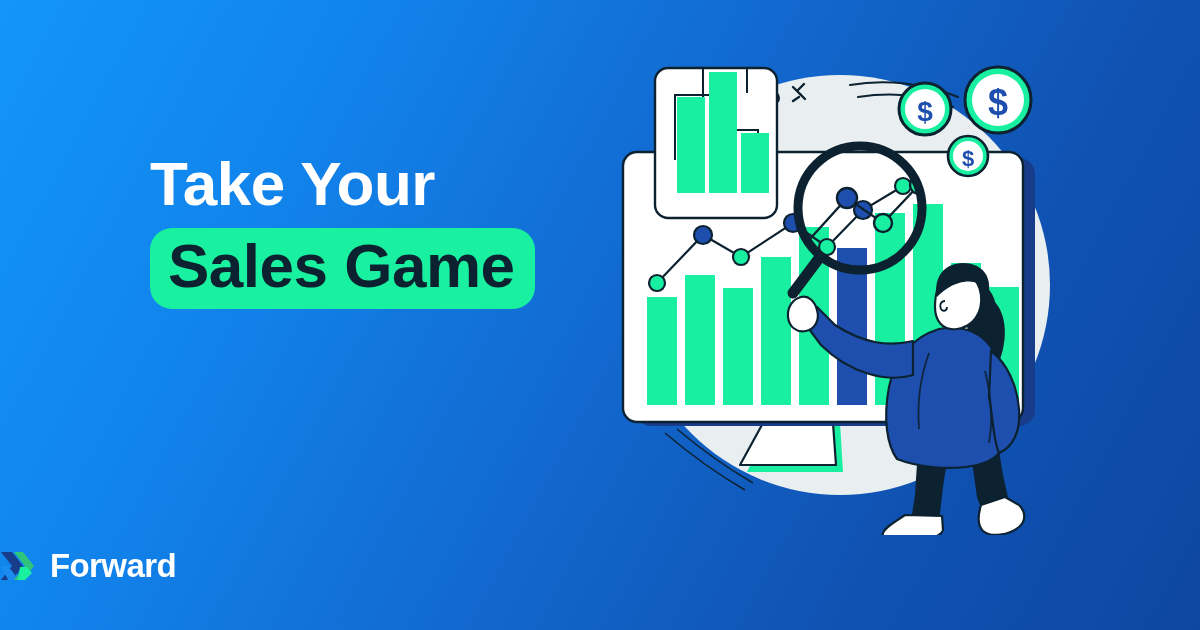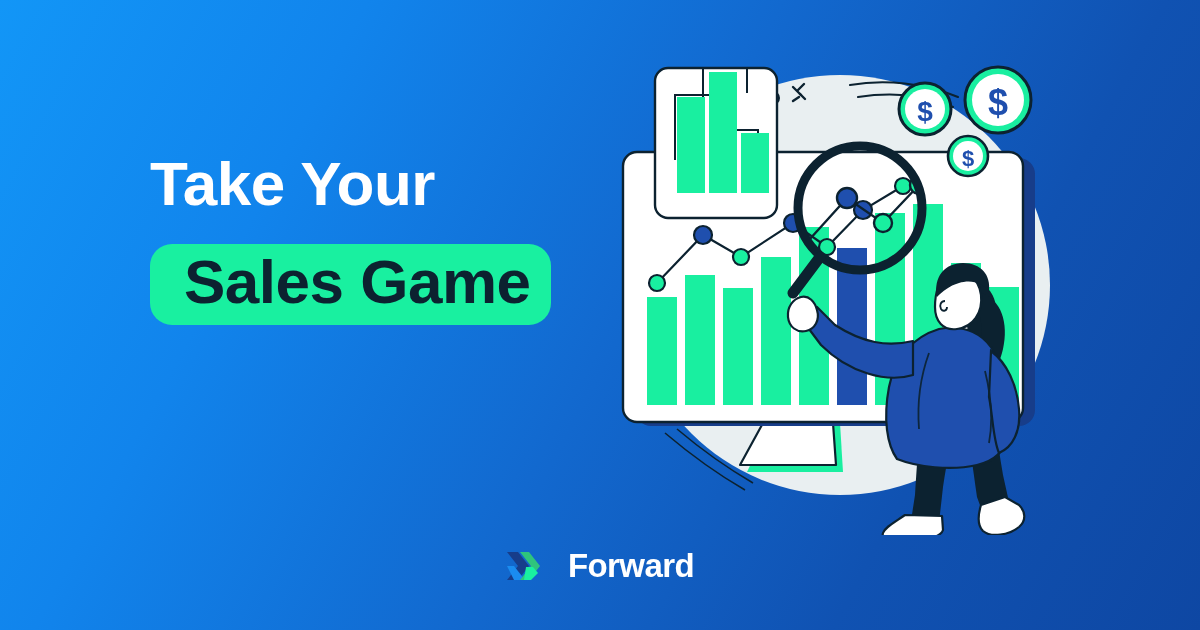--- a/index.html
+++ b/index.html
@@ -22,43 +22,42 @@
     width:520px;
   }
   .line {
     font-size:62px;
     line-height:1.03;
     font-weight:bold;
     letter-spacing:-0.5px;
     color:#FFFFFF;
     white-space:nowrap;
   }
-  .line.l1 { margin-bottom:28px; }
+  .line.l1 { margin-bottom:12px; }
   .pill-wrap { display:block; margin-bottom:12px; }
   .pill {
     display:inline-block;
     background:#19F0A0;
     color:#0C2230;
     border-radius:22px;
-    padding:6px 20px 11px 34px;
+    padding:6px 20px 11px 18px;
     font-size:62px;
     line-height:1.03;
     font-weight:bold;
     letter-spacing:-0.5px;
     white-space:nowrap;
   }
 
   
   #logo {
     position:absolute;
     left:0; right:0; bottom:48px;
     display:flex;
     align-items:center;
-    justify-content:center;
-    gap:24px;
+    gap:12px;
   }
   #logo-mark { width:38px; height:30px; display:block; }
   #logo-text {
     color:#FFFFFF;
     font-size:33px;
     font-weight:bold;
     letter-spacing:-0.6px;
     line-height:1;
   }
 

